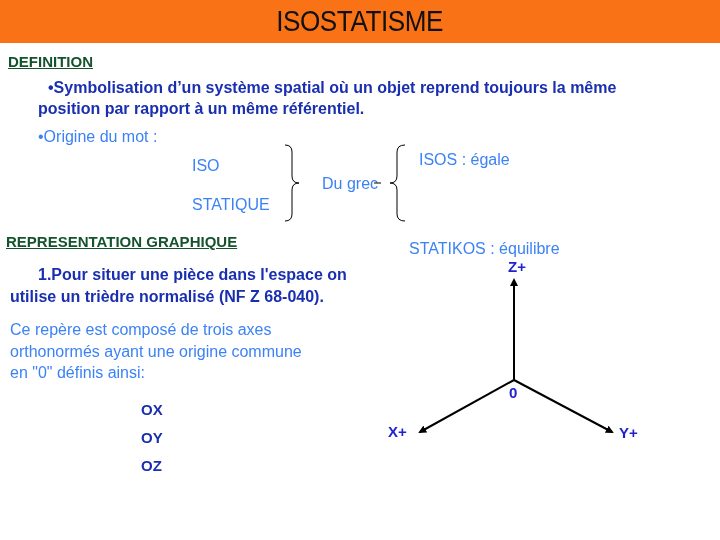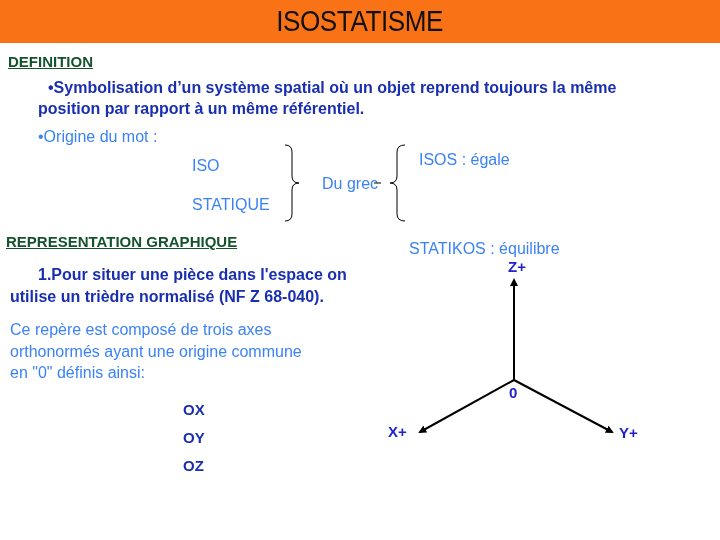--- a/index.html
+++ b/index.html
@@ -13,21 +13,21 @@
     .title-bar h1 {
       font-family: "Liberation Sans", sans-serif;
       font-weight: normal; font-size: 29px; letter-spacing: -0.5px;
       color: #111;
       transform: scaleX(0.9);
     }
     .abs { position: absolute; white-space: nowrap; }
     .heading { font-weight: bold; font-size: 15px; text-decoration: underline; color: #14532d; }
     .blue-bold { color: #1a2fb0; font-weight: bold; font-size: 16px; line-height: 21px; }
     .plain { font-size: 16px; line-height: 20px; color: #3b82f6; }
-    .axis-item { color: #1a2fb0; font-weight: bold; font-size: 15px; margin-left: 42px; }
+    .axis-item { color: #1a2fb0; font-weight: bold; font-size: 15px; }
     .axis-label { color: #2222cc; font-weight: bold; font-size: 15px; }
     svg.overlay { position: absolute; left: 0; top: 0; }
   </style>
 </head>
 <body>
 
 <div class="title-bar">
   <h1>ISOSTATISME</h1>
 </div>
 

